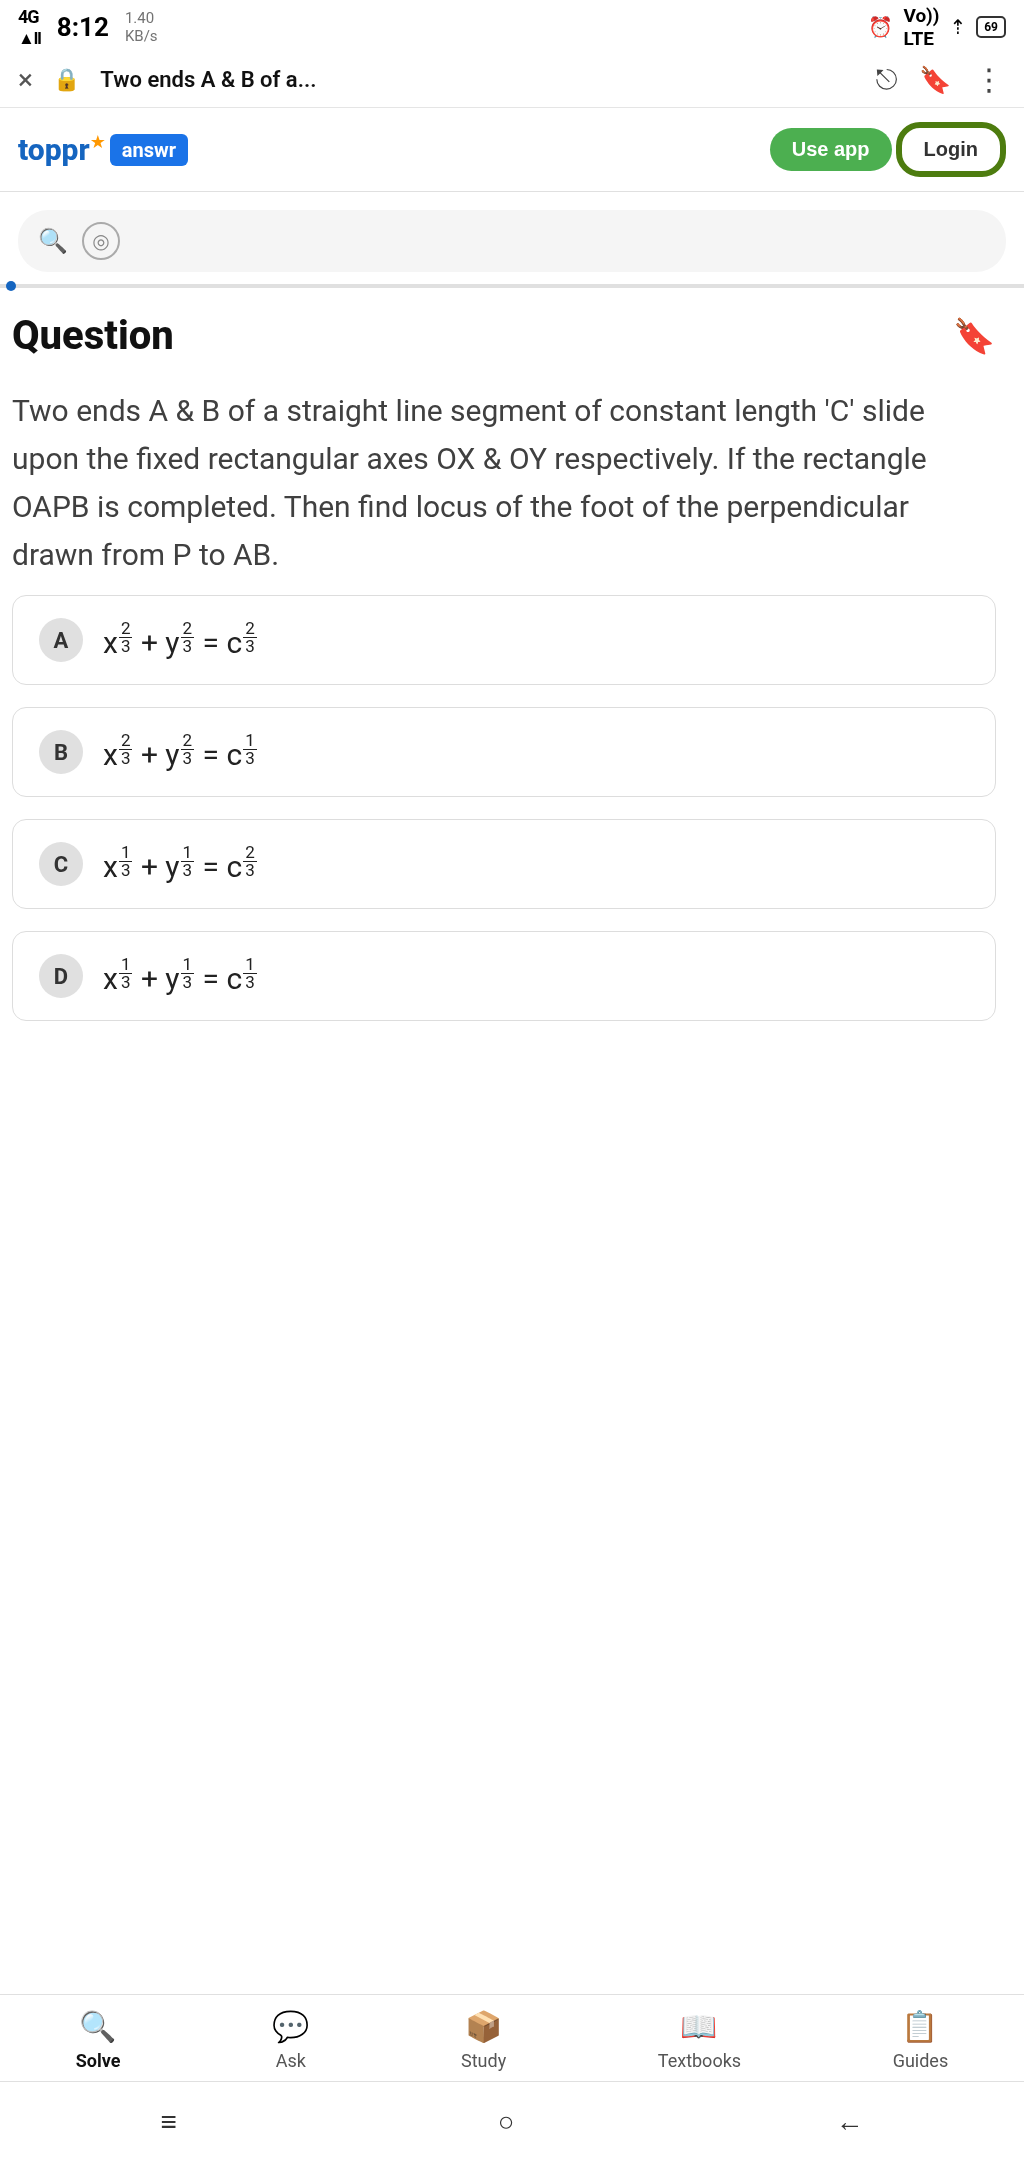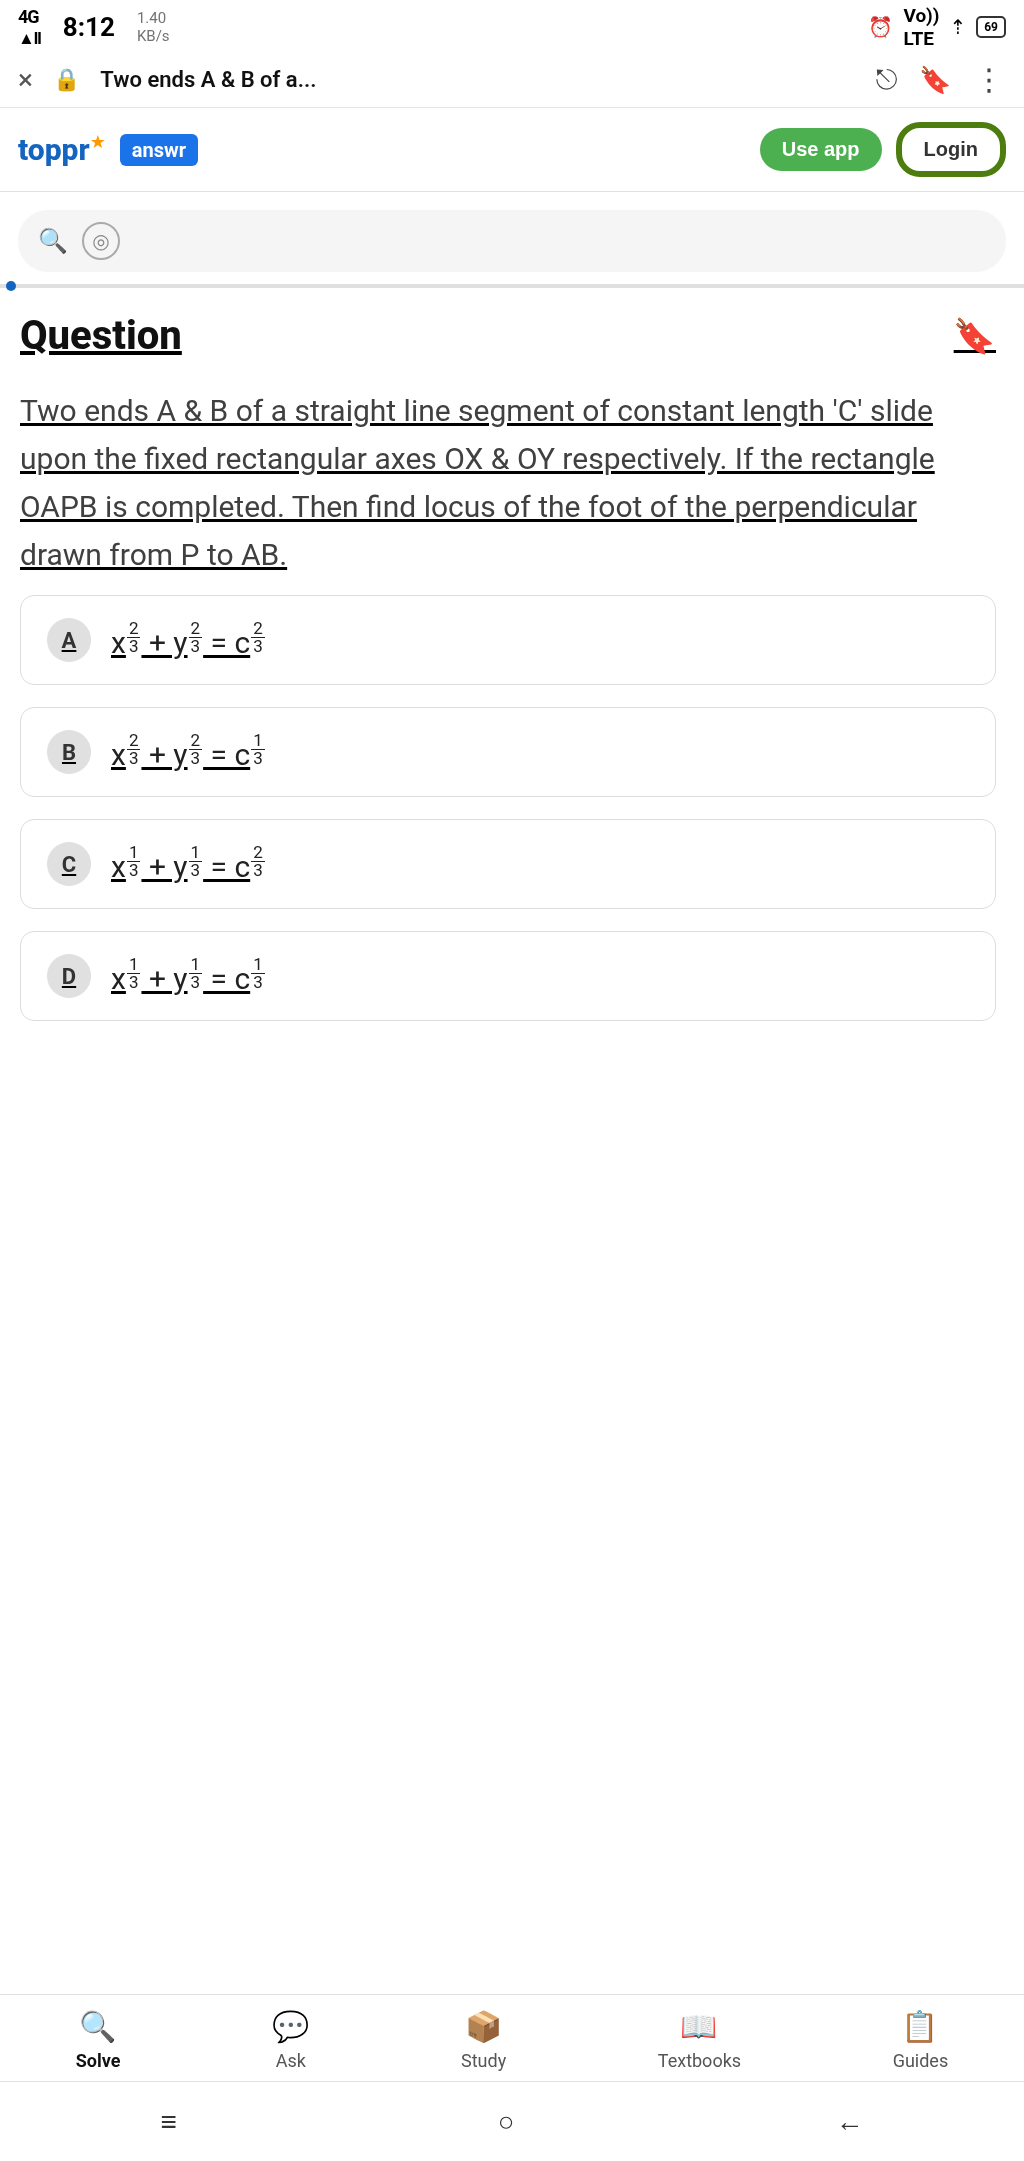--- a/index.html
+++ b/index.html
@@ -17,21 +17,21 @@
       display: flex;
       align-items: center;
       justify-content: space-between;
       padding: 8px 18px 6px 18px;
       background: #fff;
       height: 52px;
     }
     .status-left {
       display: flex;
       align-items: center;
-      gap: 22px;
+      gap: 16px;
       font-size: 22px;
       font-weight: 700;
     }
     .status-signal {
       font-size: 18px;
       font-weight: 700;
       letter-spacing: -1px;
     }
     .status-time {
       font-size: 26px;
@@ -101,21 +101,21 @@
       font-size: 22px;
       color: #444;
     }
 
     
     .toppr-nav {
       display: flex;
       align-items: center;
       padding: 14px 18px;
       background: #fff;
-      gap: 14px;
+      gap: 4px;
       border-bottom: 1px solid #e0e0e0;
     }
     .toppr-logo {
       display: flex;
       align-items: center;
       gap: 0;
     }
     .toppr-text {
       color: #1565c0;
       font-size: 30px;
@@ -203,22 +203,21 @@
       height: 10px;
       background: #1565c0;
       border-radius: 50%;
       position: absolute;
       left: 6px;
       top: -3px;
     }
 
     
     .main-content {
-      padding: 20px 28px 0 20px;
-      text-decoration: underline;
+      padding: 20px 28px 0 12px;
     }
 
     
     .question-header {
       display: flex;
       align-items: center;
       justify-content: space-between;
       margin-bottom: 28px;
     }
     .question-title {

